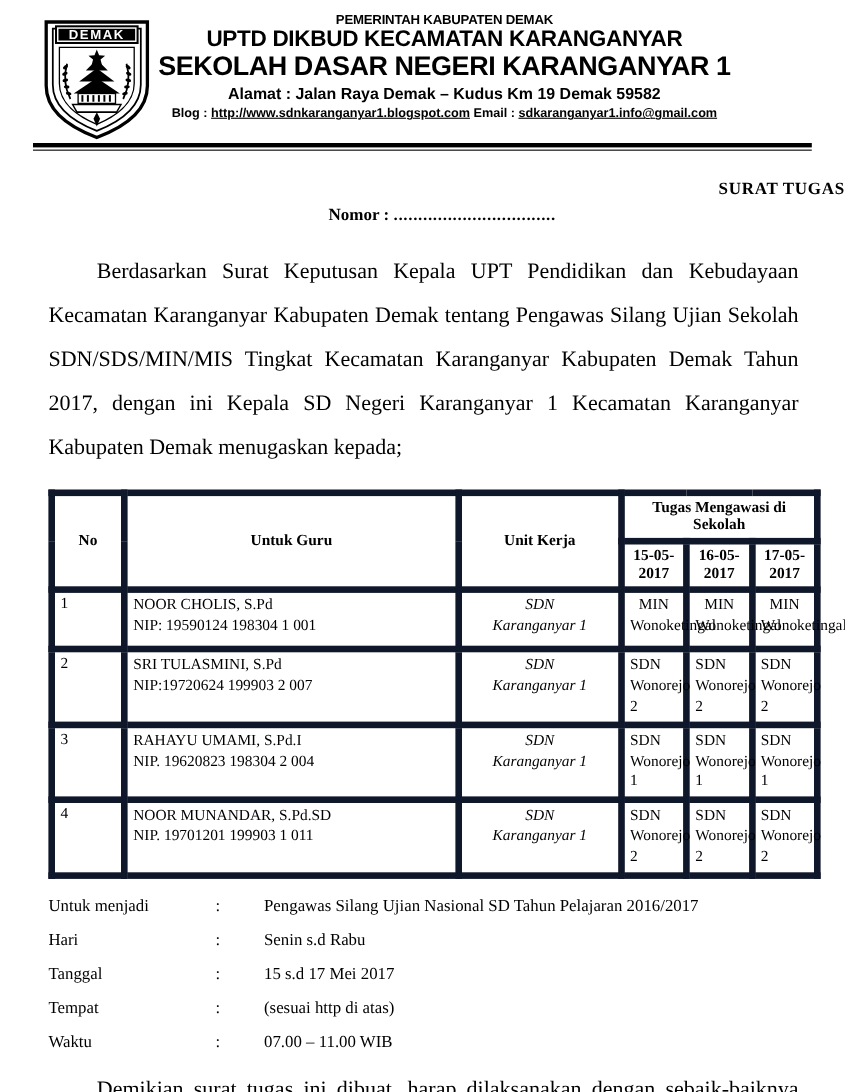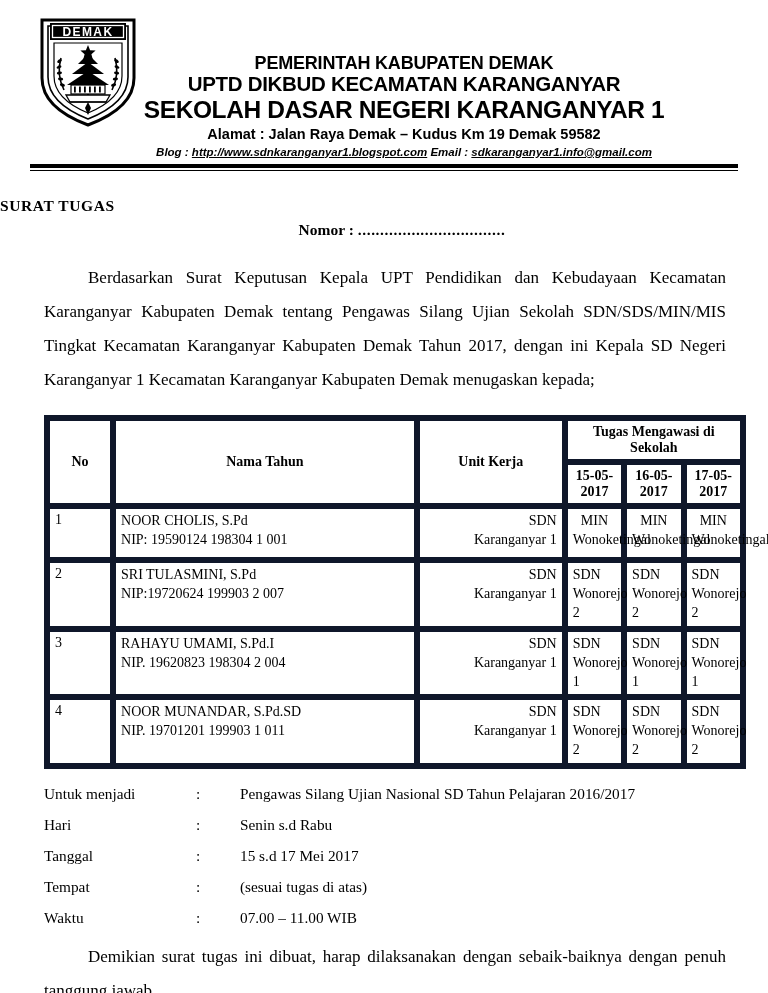--- a/index.html
+++ b/index.html
@@ -39,60 +39,60 @@
   }
   .logo-wrap svg { display: block; }
 
   .kop-text {
     text-align: center;
     font-family: "Liberation Sans", "DejaVu Sans", sans-serif;
     font-weight: bold;
     line-height: 1.08;
     padding-left: 40px;
   }
-  .kop-l1 { font-size: 18px; letter-spacing: -0.2px; margin-top: 42px; }
+  .kop-l1 { font-size: 12px; letter-spacing: -0.2px; }
   .kop-l2 { font-size: 20.5px; letter-spacing: -0.3px; }
   .kop-l3 { font-size: 24.5px; letter-spacing: -0.4px; margin-top: 1px;}
   .kop-l4 { font-size: 14.5px; margin-top: 4px; }
-  .kop-l5 { font-size: 11.5px; margin-top: 3px; font-style: italic; }
+  .kop-l5 { font-size: 11.5px; margin-top: 3px; }
   .kop-l5 .u { text-decoration: underline; }
 
   .rule-thick {
     margin: 6px 30px 0 30px;
     border-top: 4px solid #000;
   }
   .rule-thin {
     margin: 2px 30px 0 30px;
     border-top: 1.2px solid #000;
   }
 
   
   .doc-title {
-    text-align: left;
+    text-align: right;
     font-weight: bold;
     font-size: 15.5px;
     letter-spacing: 0.6px;
     margin-top: 26px;
   }
   .doc-nomor {
     text-align: center;
     font-weight: bold;
     font-size: 15.5px;
     margin-top: 6px;
     margin-left: 36px;
   }
   .doc-nomor .dots { font-weight: bold; letter-spacing: 0.6px; }
 
   
   .body-wrap { padding: 0 26px 0 44px; }
 
   p.para {
     text-align: justify;
     text-justify: inter-word;
-    font-size: 17px;
+    font-size: 20px;
     line-height: 2.0;
     margin: 22px 16px 0 0;
     text-indent: 44px;
   }
   p.para.closing { margin-top: 10px; }
 
   
   .tbl-wrap { padding: 0 22px 0 44px; margin-top: 18px; }
   table.t {
     border-collapse: collapse;
@@ -110,21 +110,21 @@
     text-align: center;
     vertical-align: middle;
   }
   th.c-no { width: 34px; }
   th.c-nama { width: 214px; }
   th.c-unit { width: 96px; }
   th.c-day { width: 119px; }
 
   td.no { text-align: left; padding-left: 7px; }
   td.nama { text-align: left; line-height: 1.35; }
-  td.unit { text-align: right; line-height: 1.35; }
+  td.unit { text-align: center; line-height: 1.35; font-style: italic; }
   td.day  { text-align: center; line-height: 1.35; }
   td.day.fill { text-align: left; }
   tr.r1 td { height: 42px; }
   tr.rn td { height: 40px; }
 
   
   .details { padding: 0 26px 0 44px; margin-top: 16px; font-size: 15.3px; }
   .drow { display: flex; align-items: baseline; margin-bottom: 13px; gap: 24px; }
   .dlabel { width: 128px; flex: 0 0 128px; }
   .dcolon { width: 20px; flex: 0 0 20px; }
@@ -221,21 +221,21 @@
 
   <div class="body-wrap">
     <p class="para">Berdasarkan Surat Keputusan Kepala UPT Pendidikan dan Kebudayaan Kecamatan Karanganyar Kabupaten Demak tentang Pengawas Silang Ujian Sekolah SDN/SDS/MIN/MIS Tingkat Kecamatan Karanganyar Kabupaten Demak Tahun 2017, dengan ini Kepala SD Negeri Karanganyar 1 Kecamatan Karanganyar Kabupaten Demak menugaskan kepada;</p>
   </div>
 
   <div class="tbl-wrap">
     <table class="t">
       <thead>
         <tr>
           <th class="c-no" rowspan="2">No</th>
-          <th class="c-nama" rowspan="2">Nama Tahun</th>
+          <th class="c-nama" rowspan="2">Untuk Guru</th>
           <th class="c-unit" rowspan="2">Unit Kerja</th>
           <th class="c-day" colspan="3">Tugas  Mengawasi di Sekolah</th>
         </tr>
         <tr>
           <th class="c-day">15-05-2017</th>
           <th class="c-day">16-05-2017</th>
           <th class="c-day">17-05-2017</th>
         </tr>
       </thead>
       <tbody>
@@ -311,21 +311,21 @@
       <div class="dval">Senin s.d Rabu</div>
     </div>
     <div class="drow">
       <div class="dlabel">Tanggal</div>
       <div class="dcolon">:</div>
       <div class="dval">15 s.d 17 Mei 2017</div>
     </div>
     <div class="drow">
       <div class="dlabel">Tempat</div>
       <div class="dcolon">:</div>
-      <div class="dval">(sesuai tugas di atas)</div>
+      <div class="dval">(sesuai http di atas)</div>
     </div>
     <div class="drow">
       <div class="dlabel">Waktu</div>
       <div class="dcolon">:</div>
       <div class="dval">07.00 – 11.00 WIB</div>
     </div>
   </div>
 
   <div class="body-wrap">
     <p class="para closing">Demikian surat tugas ini dibuat, harap dilaksanakan dengan sebaik-baiknya dengan penuh tanggung jawab.</p>

